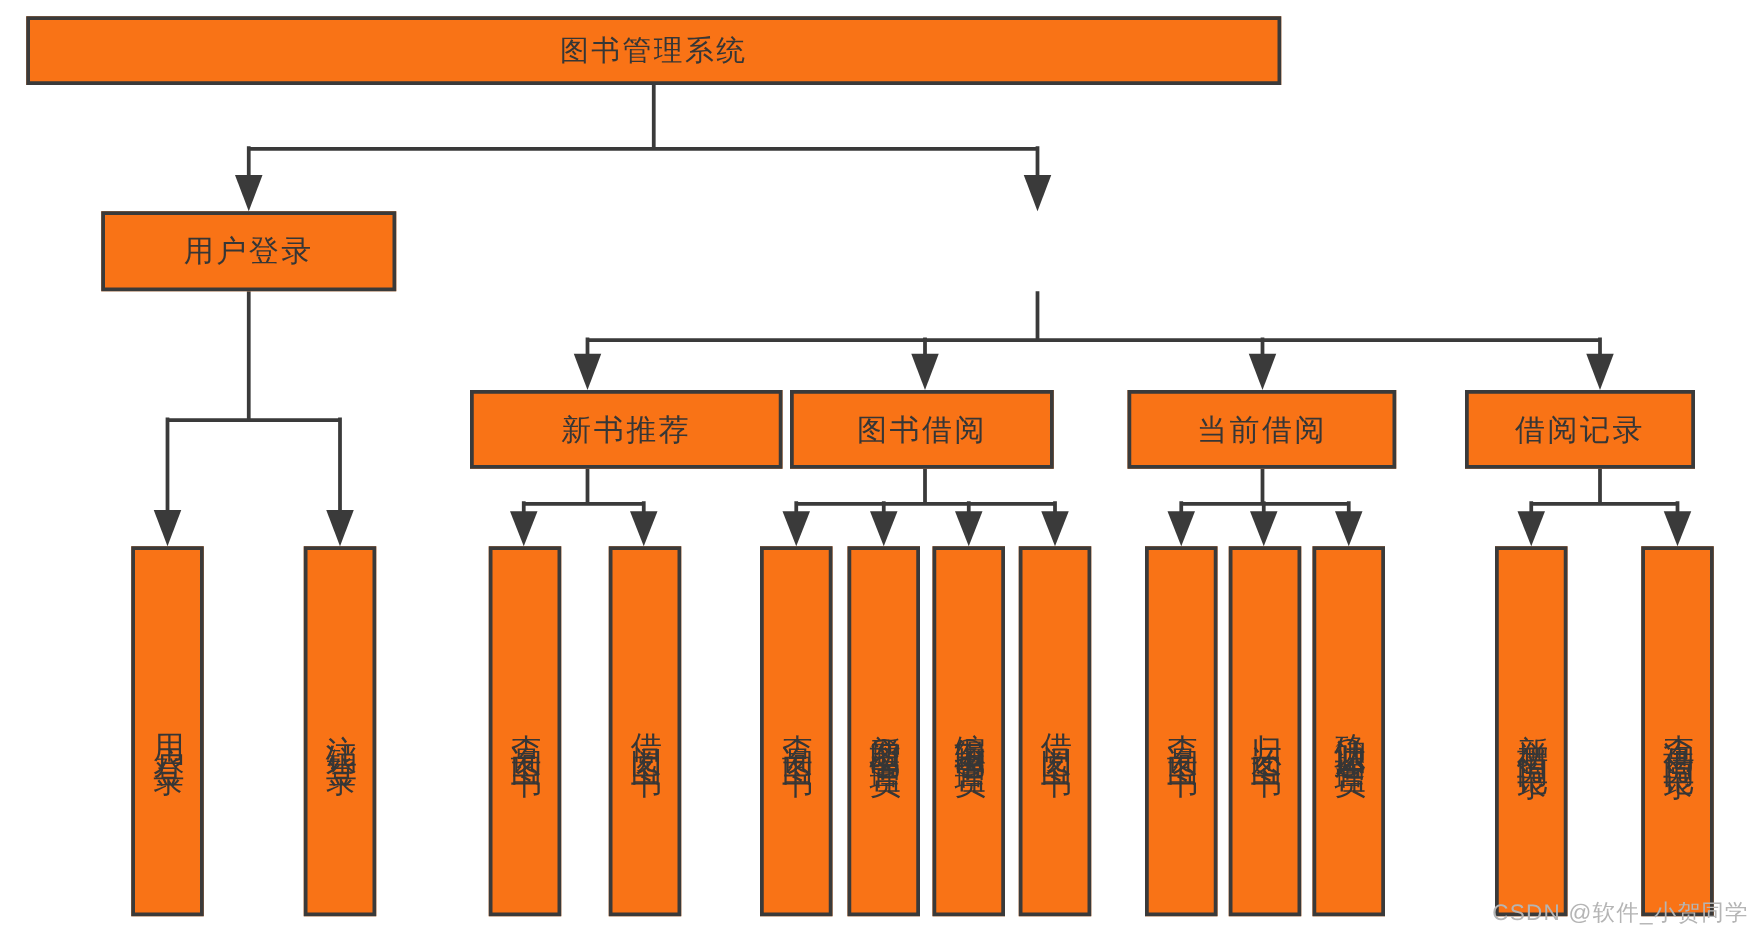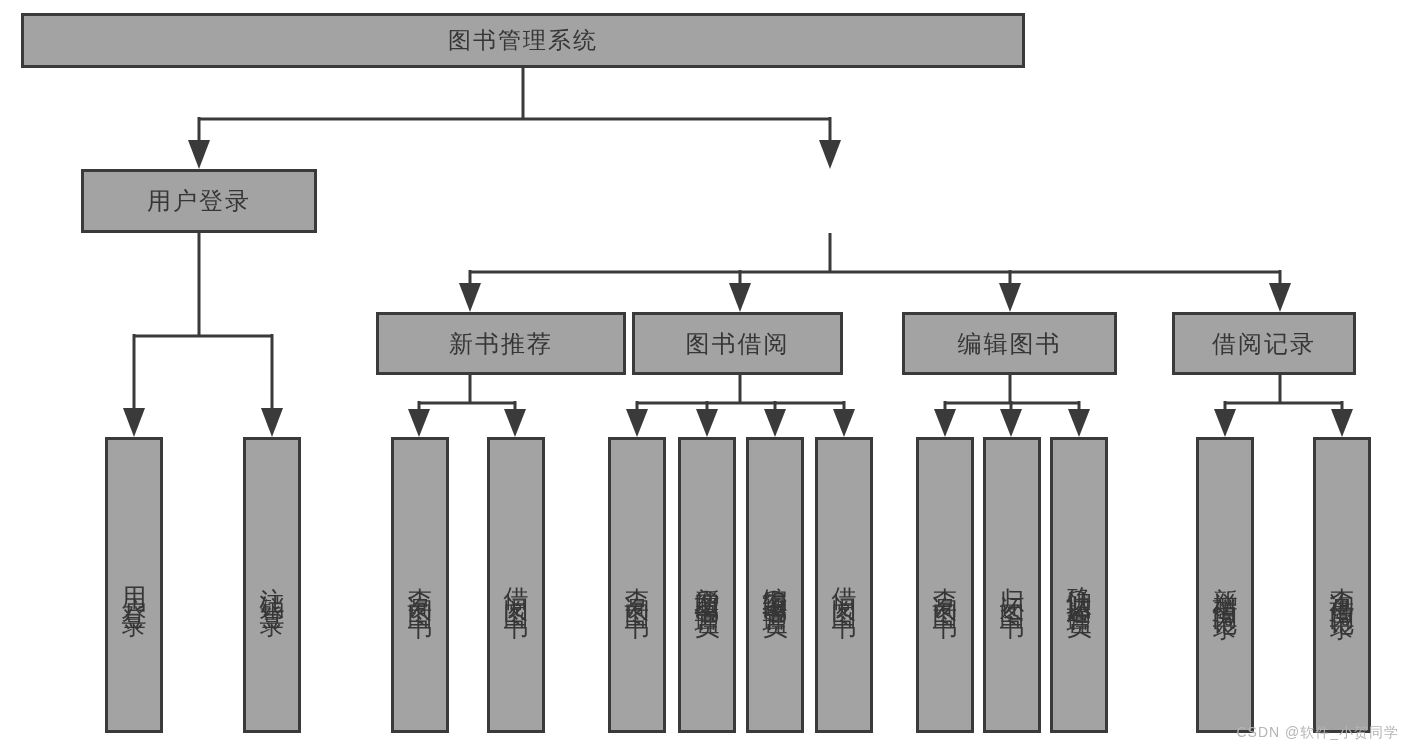--- a/index.html
+++ b/index.html
@@ -2,38 +2,38 @@
 <html><head>
 <meta charset="utf-8">
 <style>
   html,body{margin:0;padding:0;background:#ffffff;}
   #canvas{
     position:relative;width:1405px;height:747px;background:#ffffff;overflow:hidden;
     font-family:"Liberation Sans","DejaVu Sans",sans-serif;
   }
   #wires{position:absolute;left:0;top:0;z-index:1;}
   .box{
-    position:absolute;box-sizing:border-box;background:#a3a3a3;border:3px solid #3a3a3a;
+    position:absolute;box-sizing:border-box;background:#f97316;border:3px solid #3a3a3a;
     display:flex;align-items:center;justify-content:center;z-index:2;
   }
   .h{
     font-size:24px;color:#363636;letter-spacing:2px;white-space:nowrap;
   }
   .lvl1 .h{font-size:23px;}
   .leaf{top:437px;width:58px;height:296px;}
   .v{
     writing-mode:vertical-rl;text-orientation:mixed;
     font-size:25px;color:#363636;line-height:1;white-space:nowrap;
   }
   .sp4{letter-spacing:9px;}
   .sp6{letter-spacing:6px;}
   .sp9{letter-spacing:4px;}
   #watermark{
     position:absolute;right:6px;bottom:5px;z-index:3;
-    font-size:14px;color:#b5b5b5;letter-spacing:1px;white-space:nowrap;margin-top:22px;
+    font-size:18px;color:#b5b5b5;letter-spacing:1px;white-space:nowrap;margin-top:22px;
   }
 </style>
 </head>
 <body>
 
 <div id="canvas">
 
   <svg id="wires" width="1405" height="747" viewBox="0 0 1405 747">
     <g stroke="#3a3a3a" stroke-width="3" fill="none">
 
@@ -82,21 +82,21 @@
     <span class="h">用户登录</span>
   </div>
 
   <div class="box" style="left:376px;top:312px;width:250px;height:63px">
     <span class="h">新书推荐</span>
   </div>
   <div class="box" style="left:632px;top:312px;width:211px;height:63px">
     <span class="h">图书借阅</span>
   </div>
   <div class="box" style="left:902px;top:312px;width:215px;height:63px">
-    <span class="h">编辑图书</span>
+    <span class="h">当前借阅</span>
   </div>
   <div class="box" style="left:1172px;top:312px;width:184px;height:63px">
     <span class="h">借阅记录</span>
   </div>
 
   <div class="box leaf" style="left:105px">
     <span class="v sp4">用户登录</span>
   </div>
   <div class="box leaf" style="left:243px">
     <span class="v sp4">注销登录</span>

